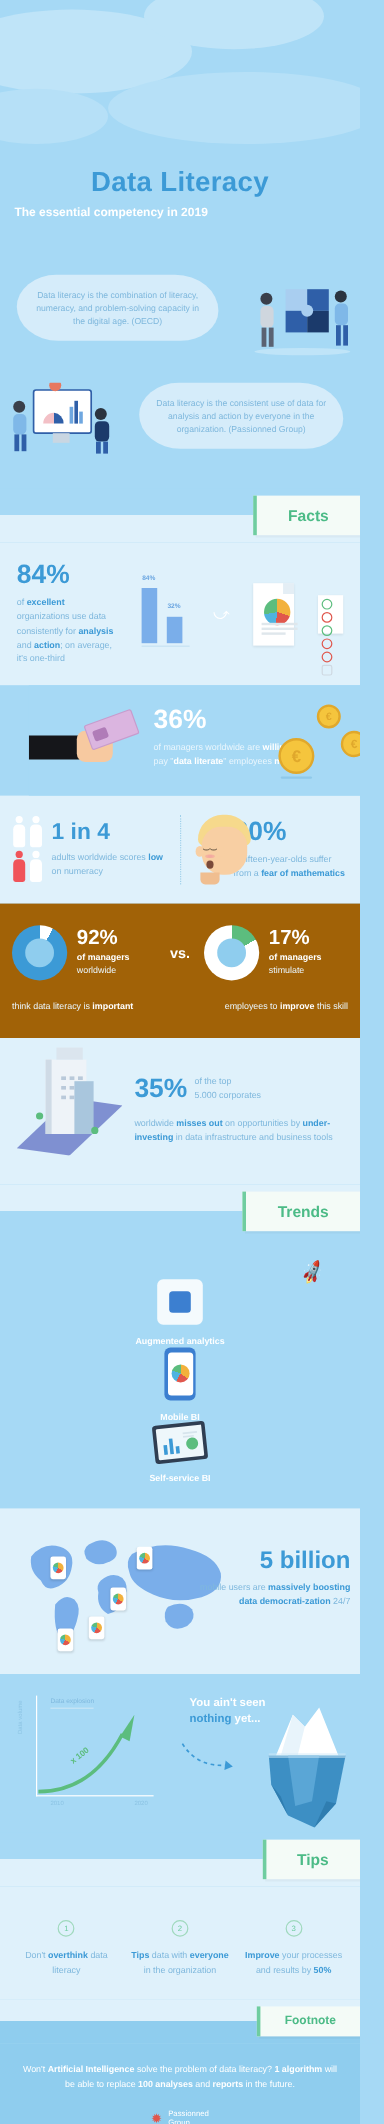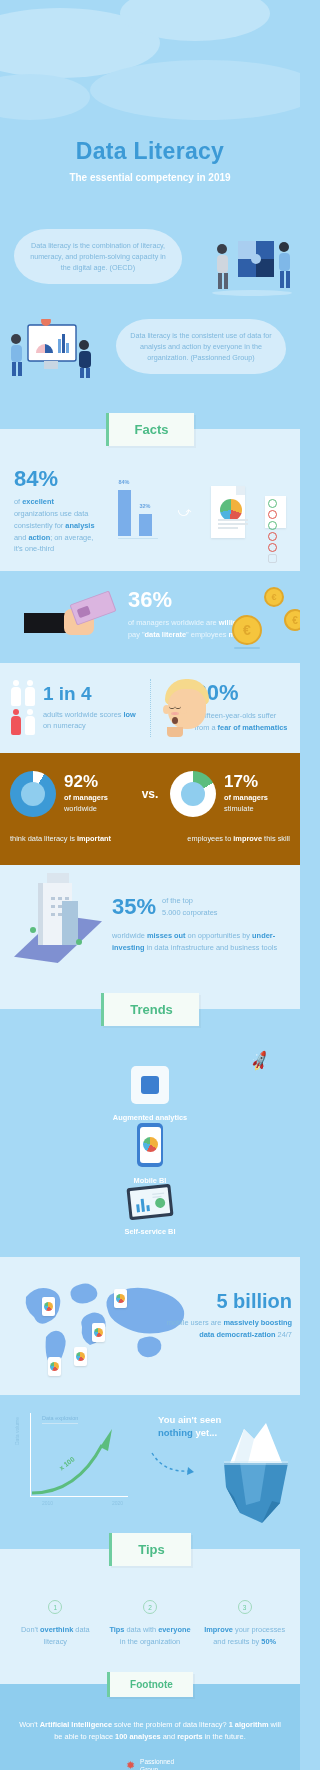--- a/index.html
+++ b/index.html
@@ -16,39 +16,39 @@
   .cloud { position:absolute; background:#bfe4f8; border-radius:50%; }
   .c1 { width:200px; height:70px; left:-40px; top:8px; }
   .c2 { width:150px; height:55px; left:120px; top:-14px; }
   .c3 { width:230px; height:60px; left:90px; top:60px; background:#b6e0f7; }
   .c4 { width:120px; height:46px; left:-30px; top:74px; background:#b6e0f7; }
   h1.title {
     position:absolute; top:138px; width:100%; text-align:center;
     font-size:23px; font-weight:bold; color:#3c9ad6; letter-spacing:.3px;
   }
   .subtitle {
-    position:absolute; top:172px; width:100%; text-align:center;
-    font-size:10px; font-weight:bold; color:#ffffff;
+    position:absolute; top:172px; width:100%; 
+    font-size:10px; font-weight:bold; color:#ffffff;padding-left:12px;
   }
 
   
   .bubbles { background:#a6d9f5; padding:6px 0 18px; position:relative; }
   .bubble-row { position:relative; height:86px; }
   .bubble {
     position:absolute; background:#d5ecfa;
     border-radius:42px 46px 40px 44px / 34px 38px 32px 36px;
     padding:11px 12px; font-size:7.2px; line-height:1.55;
     color:#7fb8dd; text-align:center;
   }
   .bubble.left  { left:14px;  top:8px;  width:168px; }
   .bubble.right { right:14px; top:12px; width:170px; }
   .illus { position:absolute; }
 
   
-  .badge-wrap { position:relative; display:flex; justify-content:center; }
+  .badge-wrap { position:relative; display:flex; justify-content:flex-end; }
   .badge {
     background:#f4fbf7; color:#4cbb87; font-size:13px; font-weight:bold;
     padding:9px 26px; border-left:3px solid #6fcda0;
     box-shadow:2px 2px 0 rgba(0,0,0,.03);
     position:relative; z-index:5;
   }
 
   
   .fact { position:relative; padding:16px 14px; }
   .big {

